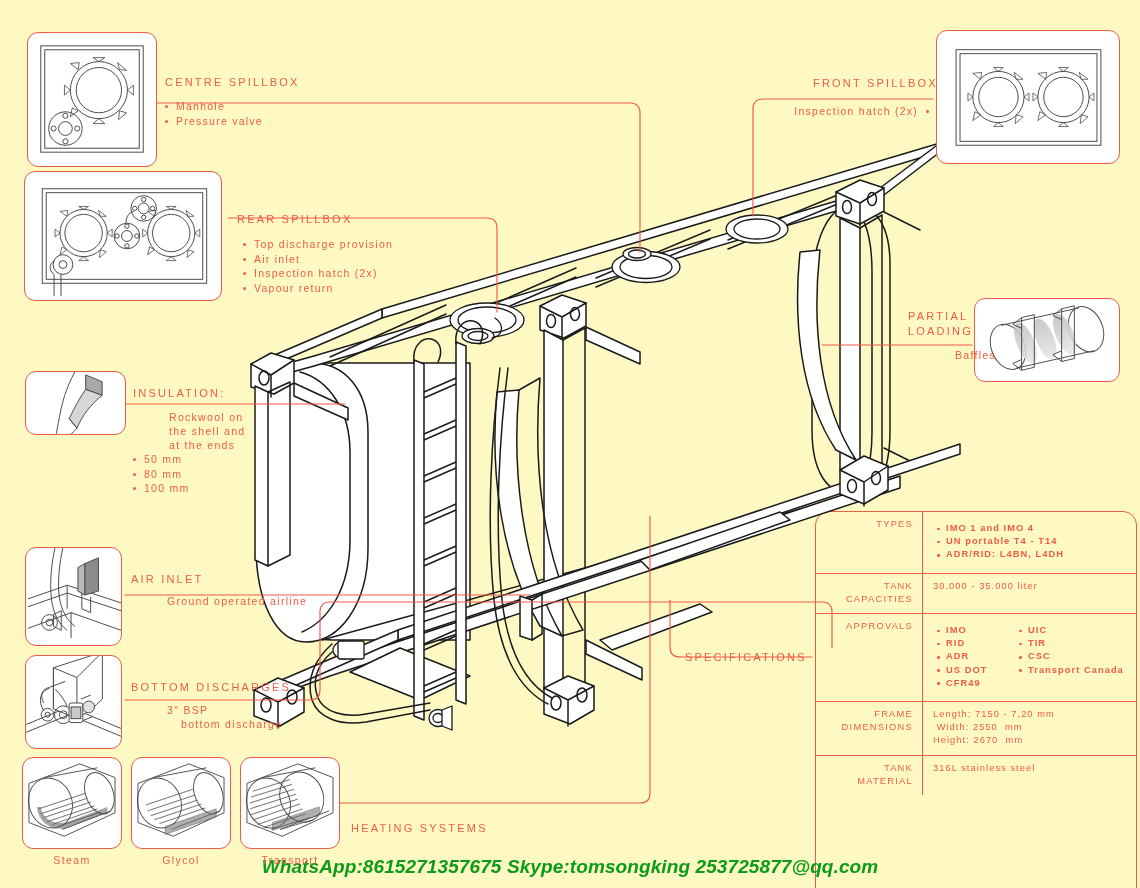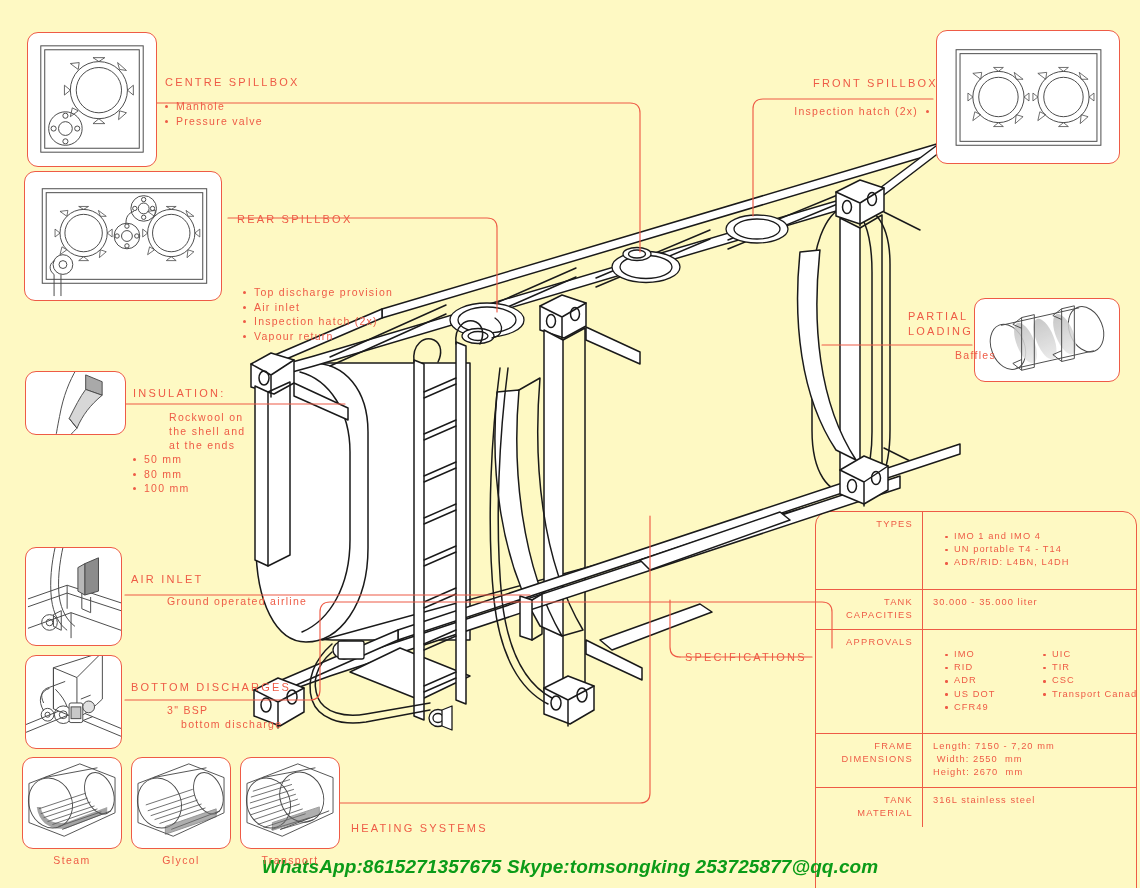--- a/index.html
+++ b/index.html
@@ -92,21 +92,21 @@
   #spec-table tr:last-child td{border-bottom:none;}
   #spec-table td.lab{
     width:93px;
     text-align:right;
     padding-right:9px;
     border-right:1.1px solid #EE5B46;
     white-space:pre-line;
     letter-spacing:1.25px;
   }
   #spec-table td.val{padding-left:10px;}
-  #spec-table ul{list-style:none;margin:12px;padding:0;}
+  #spec-table ul{list-style:none;margin:4px;padding:0;font-weight:bold;}
   #spec-table li{position:relative;padding-left:9px;white-space:nowrap;}
   #spec-table li:before{
     content:"";position:absolute;left:0;top:5.5px;
     width:2.6px;height:2.6px;border-radius:50%;background:#EE5B46;
   }
   #spec-table .twocol{display:flex;gap:14px;}
   #spec-table .twocol ul{min-width:60px;}
   .spec-line{white-space:pre;}
   
   #footer-contact{
@@ -367,21 +367,21 @@
         <circle cx="120" cy="46" r="2.2"></circle>
           <circle cx="111" cy="37" r="2.2"></circle>
         <path d="M110,40 C104,42 102,46 102,52"></path>
         <circle cx="38" cy="94" r="10"></circle>
           <circle cx="38" cy="94" r="4"></circle>
         <path d="M30,90 C24,92 23,100 29,104 L29,126 M36,104 L36,126"></path>
       </g>
     </svg>
   </div>
   <div class="callout-title" style="left:237px;top:212px;z-index:4;">REAR SPILLBOX</div>
-  <ul class="bullets" style="left:243px;top:237px;z-index:4;margin-top:48px;">
+  <ul class="bullets" style="left:243px;top:237px;z-index:4;">
     <li>Top discharge provision</li>
     <li>Air inlet</li>
     <li>Inspection hatch (2x)</li>
     <li>Vapour return</li>
   </ul>
 
   <div class="detail-box" style="left:936px;top:30px;width:184px;height:134px;z-index:3;">
     <svg class="svgfill" viewBox="0 0 184 134">
       <g fill="none" stroke="#4A4A4A" stroke-width="1">
         <rect x="19" y="19" width="147" height="97"></rect>

